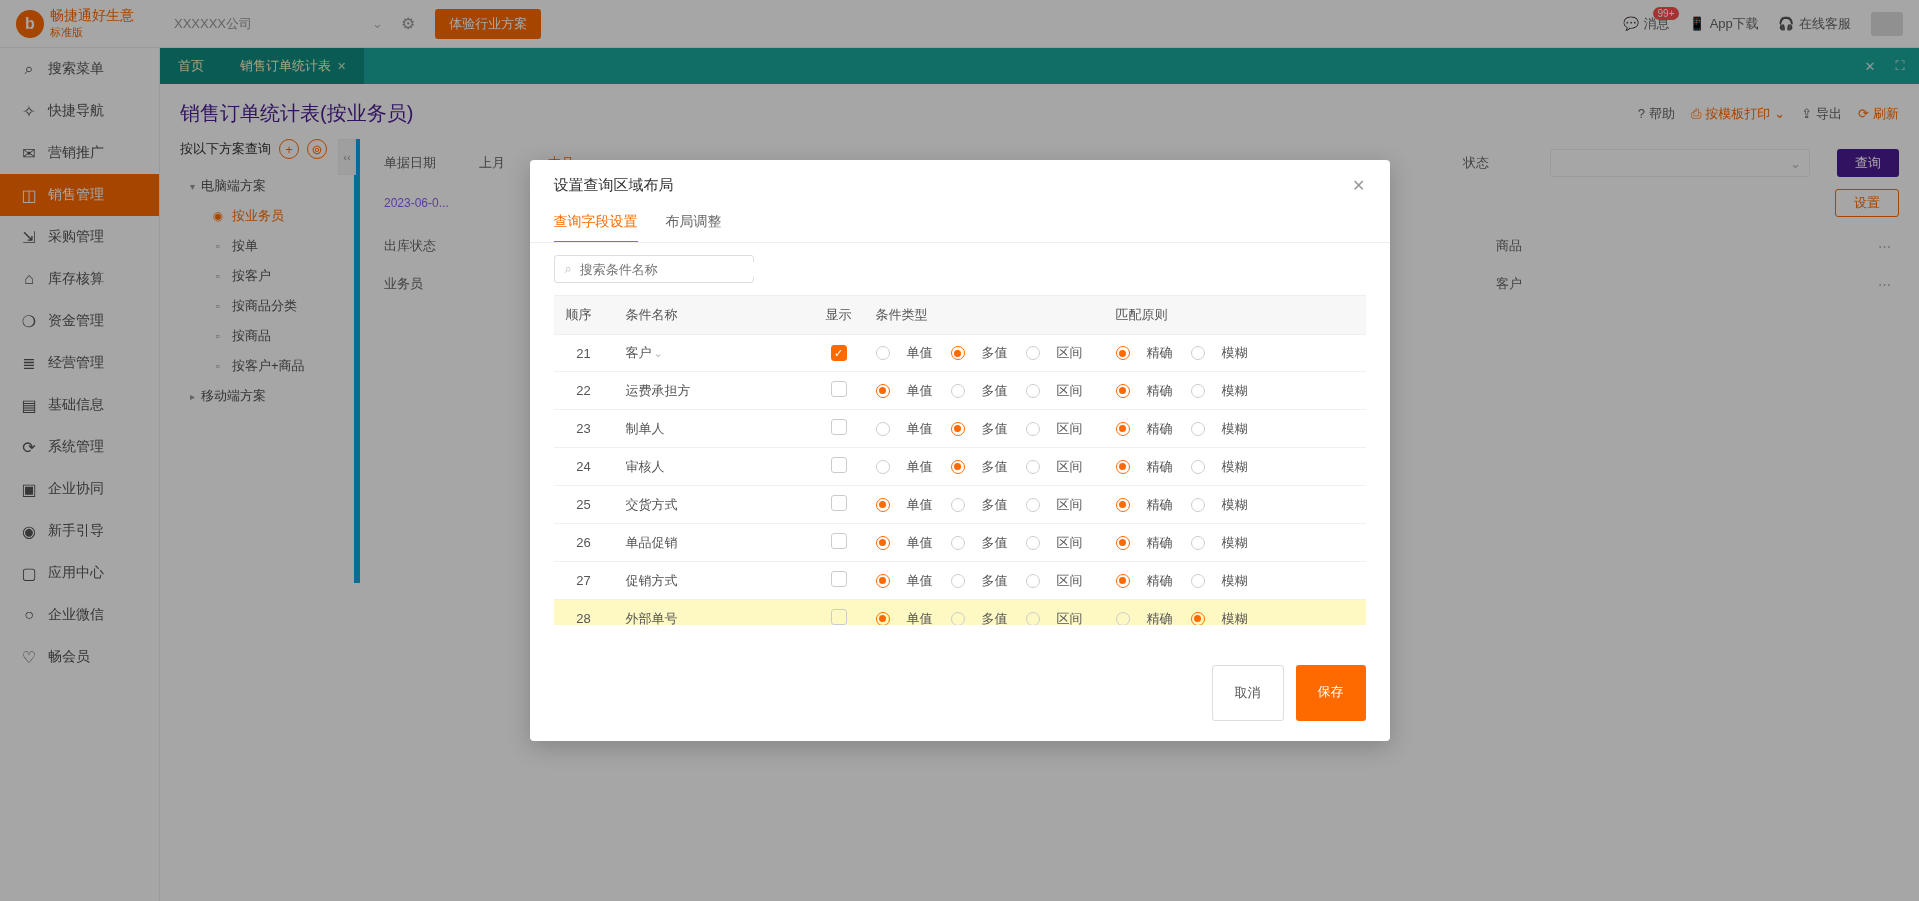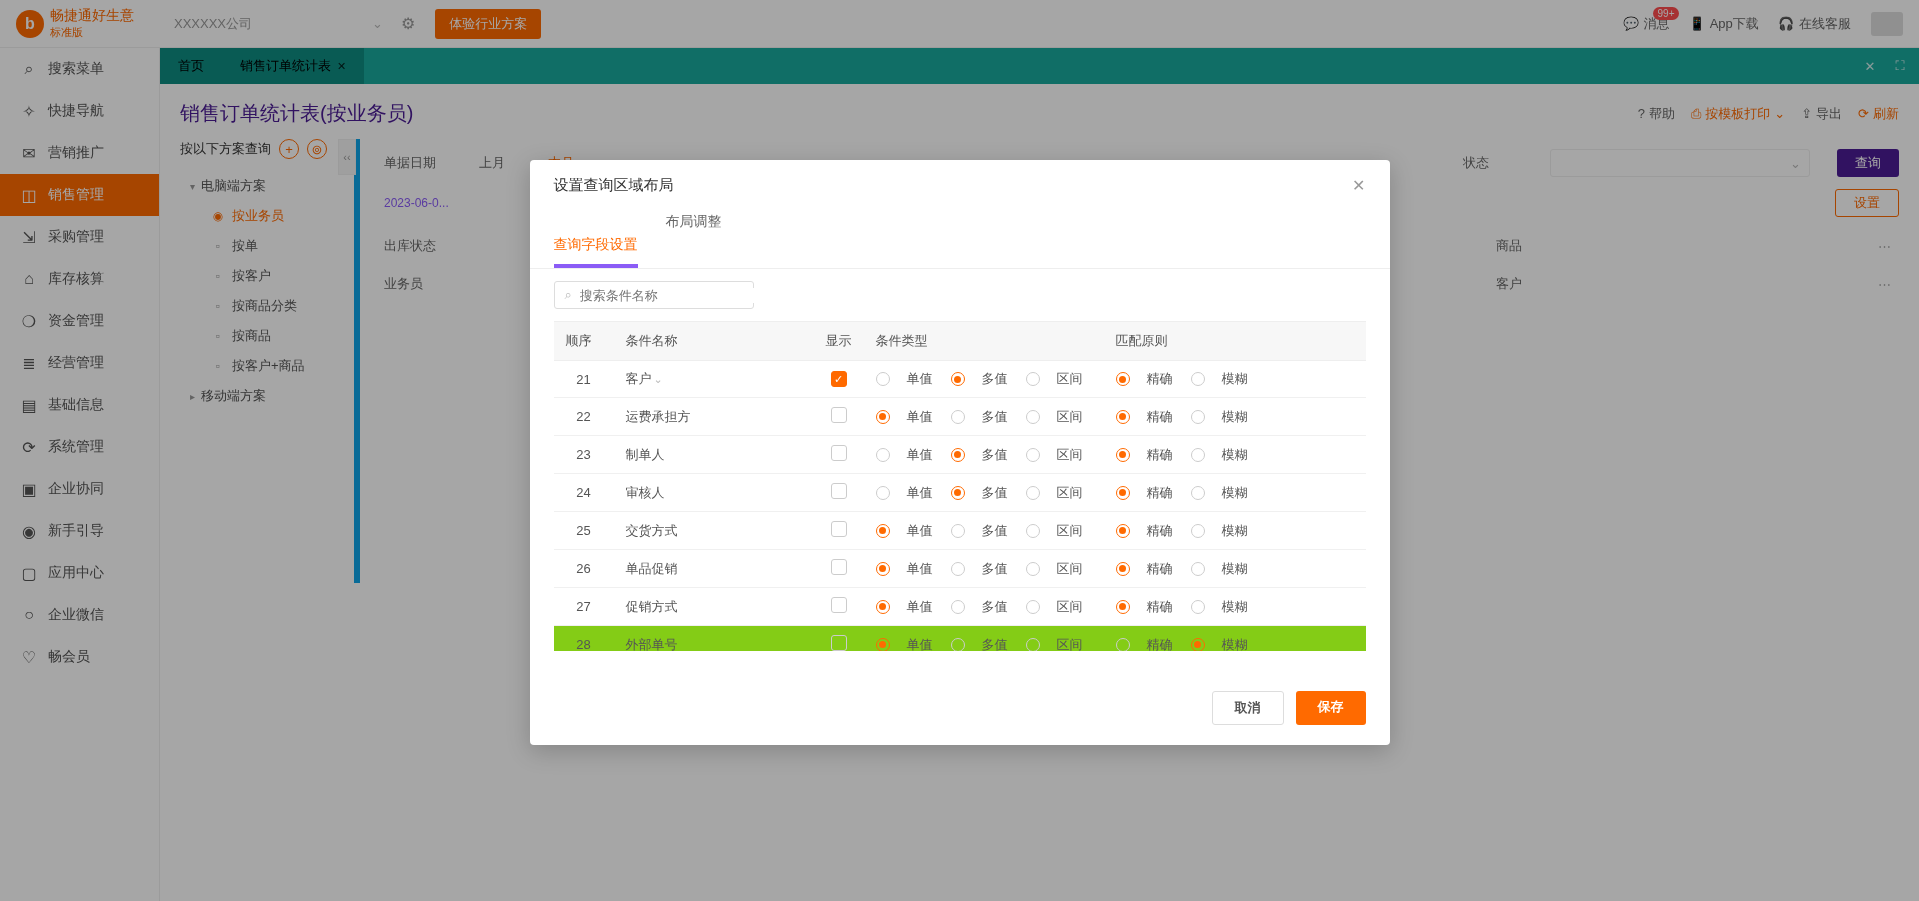--- a/index.html
+++ b/index.html
@@ -27,21 +27,21 @@
 .sidebar { width: 160px; background: #fff; border-right: 1px solid #eee; overflow-y: auto; }
 .side-item { display: flex; align-items: center; gap: 10px; padding: 12px 20px; color: #555; cursor: pointer; font-size: 14px; }
 .side-item.active { background: #ff6a00; color: #fff; }
 .side-icon { width: 18px; height: 18px; display: inline-flex; align-items: center; justify-content: center; font-size: 16px; }
 
 
 .main { flex: 1; display: flex; flex-direction: column; background: #f0f2f5; }
 
 
 .tabs-bar { height: 36px; background: #1aa99d; display: flex; align-items: center; position: relative; }
-.tab { padding: 0 18px; height: 100%; display: flex; align-items: center; gap: 6px; color: #000000; cursor: pointer; font-size: 13px; }
+.tab { padding: 0 18px; height: 100%; display: flex; align-items: center; gap: 6px; color: #fef9c3; cursor: pointer; font-size: 13px; }
 .tab.home { background: #0e8d82; }
 .tab.active { background: #0e8d82; }
 .tab .close { font-size: 11px; opacity: .8; }
 .tabs-right { position: absolute; right: 8px; display: flex; gap: 8px; }
 .tabs-right .ic { width: 22px; height: 22px; display: flex; align-items: center; justify-content: center; color: #fff; cursor: pointer; opacity: .8; }
 
 
 .page { padding: 16px 20px; flex: 1; overflow: auto; background: #fff; margin: 0; }
 .page-head { display: flex; align-items: center; justify-content: space-between; margin-bottom: 12px; }
 .page-title { font-size: 20px; color: #4c1d95; }
@@ -80,52 +80,52 @@
 .hint-bullet { width: 16px; height: 16px; border-radius: 50%; background: #999; color: #fff; display: flex; align-items: center; justify-content: center; font-size: 11px; }
 
 
 .overlay { position: absolute; inset: 0; background: rgba(0,0,0,.35); z-index: 100; }
 .modal { position: absolute; left: 50%; top: 160px; transform: translateX(-50%); width: 860px; background: #fff; border-radius: 4px; box-shadow: 0 6px 24px rgba(0,0,0,.2); z-index: 101; display: flex; flex-direction: column; }
 .modal-head { display: flex; align-items: center; justify-content: space-between; padding: 16px 24px 8px; }
 .modal-title { font-size: 15px; color: #333; }
 .modal-close { cursor: pointer; color: #999; font-size: 16px; }
 .modal-tabs { display: flex; gap: 28px; padding: 10px 24px 0; border-bottom: 1px solid #eee; }
 .modal-tab { padding-bottom: 10px; cursor: pointer; color: #666; font-size: 14px; }
-.modal-tab.active { color: #ff6a00; border-bottom: 4px solid #8b5cf6; margin-top: 23px; }
+.modal-tab.active { color: #ff6a00; border-bottom: 1px solid #8b5cf6; }
 .modal-search { padding: 12px 24px; }
 .search-box { display: flex; align-items: center; gap: 8px; border: 1px solid #ddd; border-radius: 3px; padding: 5px 10px; width: 200px; }
 .search-box input { border: none; outline: none; font-size: 13px; flex: 1; }
 .search-box .sicon { color: #bbb; }
 
 .modal-table-wrap { padding: 0 24px; position: relative; }
 .modal-table-scroll { max-height: 330px; overflow-y: auto; border-top: 1px solid #eee; }
 .modal-table-scroll::-webkit-scrollbar { width: 8px; }
 .modal-table-scroll::-webkit-scrollbar-thumb { background: #ccc; border-radius: 4px; }
 .mtable { width: 100%; border-collapse: collapse; }
 .mtable thead th { background: #f7f7f7; text-align: left; padding: 10px 12px; font-weight: normal; color: #555; font-size: 13px; border-bottom: 1px solid #eee; position: sticky; top: 0; }
 .mtable tbody td { padding: 9px 12px; border-bottom: 1px solid #f0f0f0; font-size: 13px; color: #555; }
-.mtable tbody tr.highlight { background: #84cc16; margin-left: 12px; }
+.mtable tbody tr.highlight { background: #fef9c3; margin-left: 12px; }
 .col-seq { width: 60px; text-align: center; }
 .col-name { width: 200px; }
 .col-show { width: 50px; text-align: center; }
 .col-type { width: 240px; }
 .col-match { width: auto; }
 
 .chk { width: 16px; height: 16px; border: 1px solid #ccc; border-radius: 3px; display: inline-flex; align-items: center; justify-content: center; cursor: pointer; }
 .chk.checked { background: #ff6a00; border-color: #ff6a00; color: #fff; }
 .chk.checked::after { content: "✓"; font-size: 11px; }
 
 .radio-group { display: flex; gap: 18px; }
 .radio { display: flex; align-items: center; gap: 17px; cursor: pointer; }
 .radio .dot { width: 14px; height: 14px; border: 1px solid #ccc; border-radius: 50%; display: inline-flex; align-items: center; justify-content: center; }
 .radio.sel .dot { border-color: #ff6a00; }
 .radio.sel .dot::after { content: ""; width: 7px; height: 7px; background: #ff6a00; border-radius: 50%; }
 
 .modal-foot { padding: 40px 24px 20px; display: flex; justify-content: flex-end; gap: 12px; }
-.btn { padding: 7px 22px; border-radius: 3px; cursor: pointer; font-size: 13px; font-weight: bold; }
+.btn { padding: 18px 22px; border-radius: 3px; cursor: pointer; font-size: 13px; }
 .btn-cancel { border: 1px solid #ddd; background: #fff; color: #555; }
 .btn-save { background: #ff6a00; color: #fff; }
 
 .name-chev { color: #bbb; margin-left: 2px; font-size: 11px; }
 </style>
 </head>
 <body>
 
 <div class="header">
   <div class="logo">

